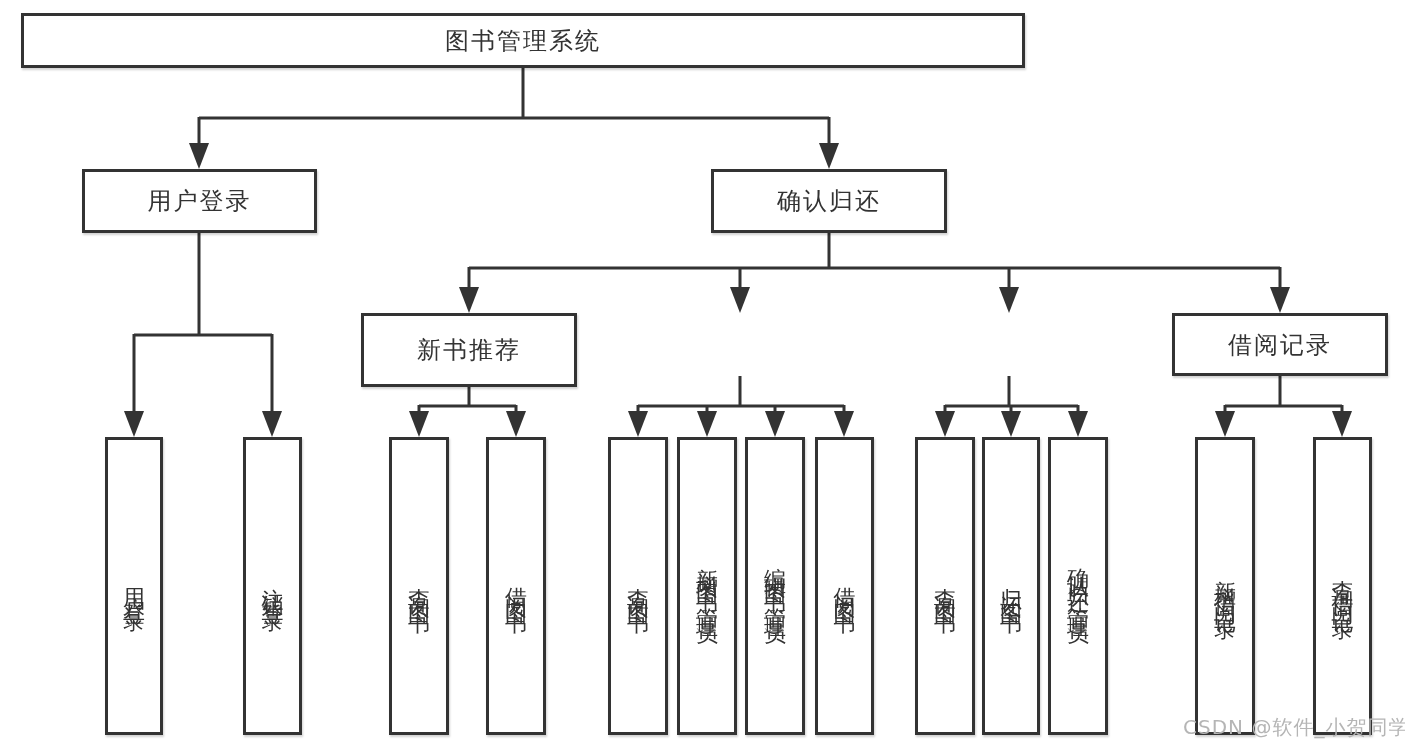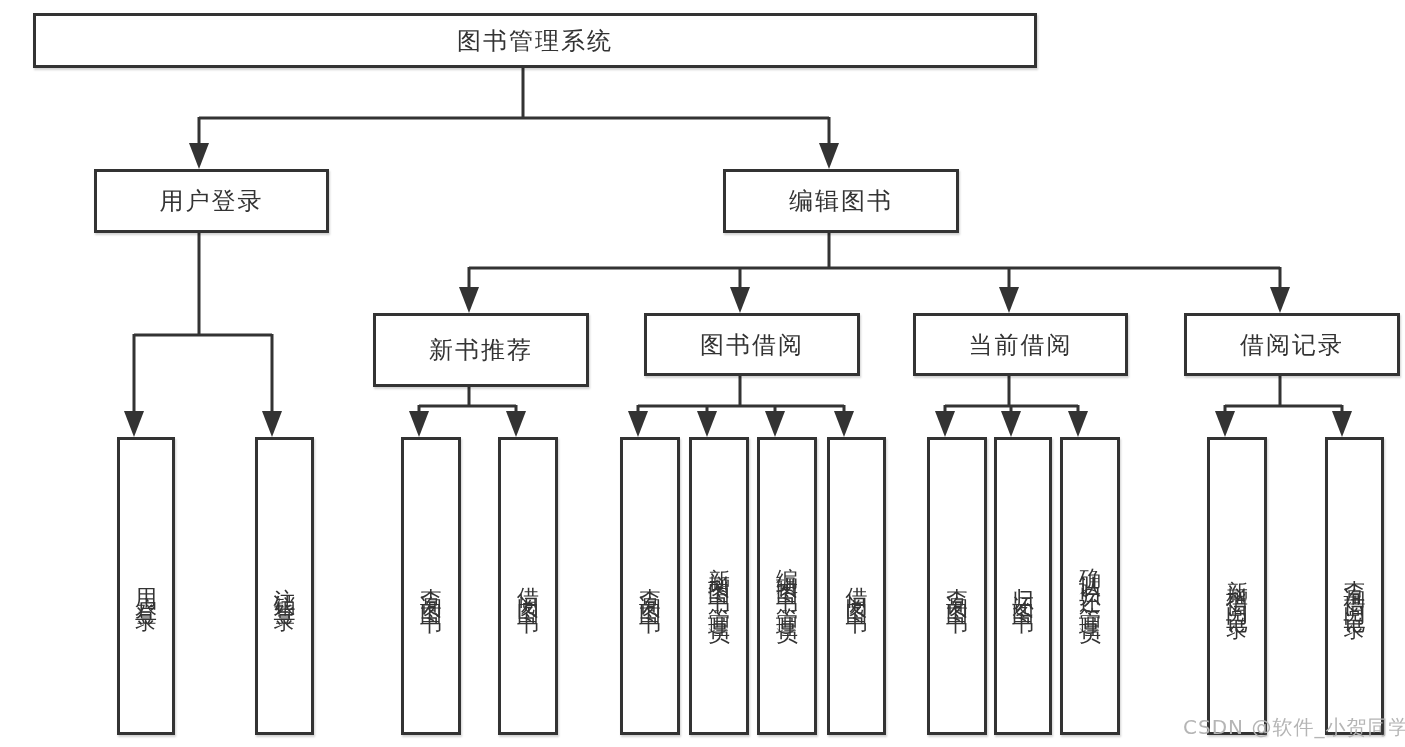--- a/index.html
+++ b/index.html
@@ -20,21 +20,20 @@
   .box {
     position: absolute;
     box-sizing: border-box;
     background: #ffffff;
     border: 3px solid #333333;
     display: flex;
     align-items: center;
     justify-content: center;
     z-index: 2;
     box-shadow: 1px 2px 2px rgba(0,0,0,0.18);
-    margin-left: 12px;
   }
   .hl {
     font-size: 24px;
     letter-spacing: 2px;
     white-space: nowrap;
     color: #333333;
   }
   .vl {
     writing-mode: vertical-rl;
     text-orientation: mixed;
@@ -101,31 +100,25 @@
   </svg>
 
   <div class="box" style="left:21px;top:13px;width:1004px;height:55px">
     <span class="hl">图书管理系统</span>
   </div>
 
   <div class="box" style="left:82px;top:169px;width:235px;height:64px">
     <span class="hl">用户登录</span>
   </div>
   <div class="box" style="left:711px;top:169px;width:236px;height:64px">
-    <span class="hl">编辑图书</span>
+    <span class="hl">确认归还</span>
   </div>
 
   <div class="box" style="left:361px;top:313px;width:216px;height:74px">
     <span class="hl">新书推荐</span>
-  </div>
-  <div class="box" style="left:632px;top:313px;width:216px;height:63px">
-    <span class="hl">图书借阅</span>
-  </div>
-  <div class="box" style="left:901px;top:313px;width:215px;height:63px">
-    <span class="hl">当前借阅</span>
   </div>
   <div class="box" style="left:1172px;top:313px;width:216px;height:63px">
     <span class="hl">借阅记录</span>
   </div>
 
   <div class="box" style="left:105px;top:437px;width:58px;height:298px">
     <span class="vl">用户登录</span>
   </div>
   <div class="box" style="left:243px;top:437px;width:59px;height:298px">
     <span class="vl">注销登录</span>

